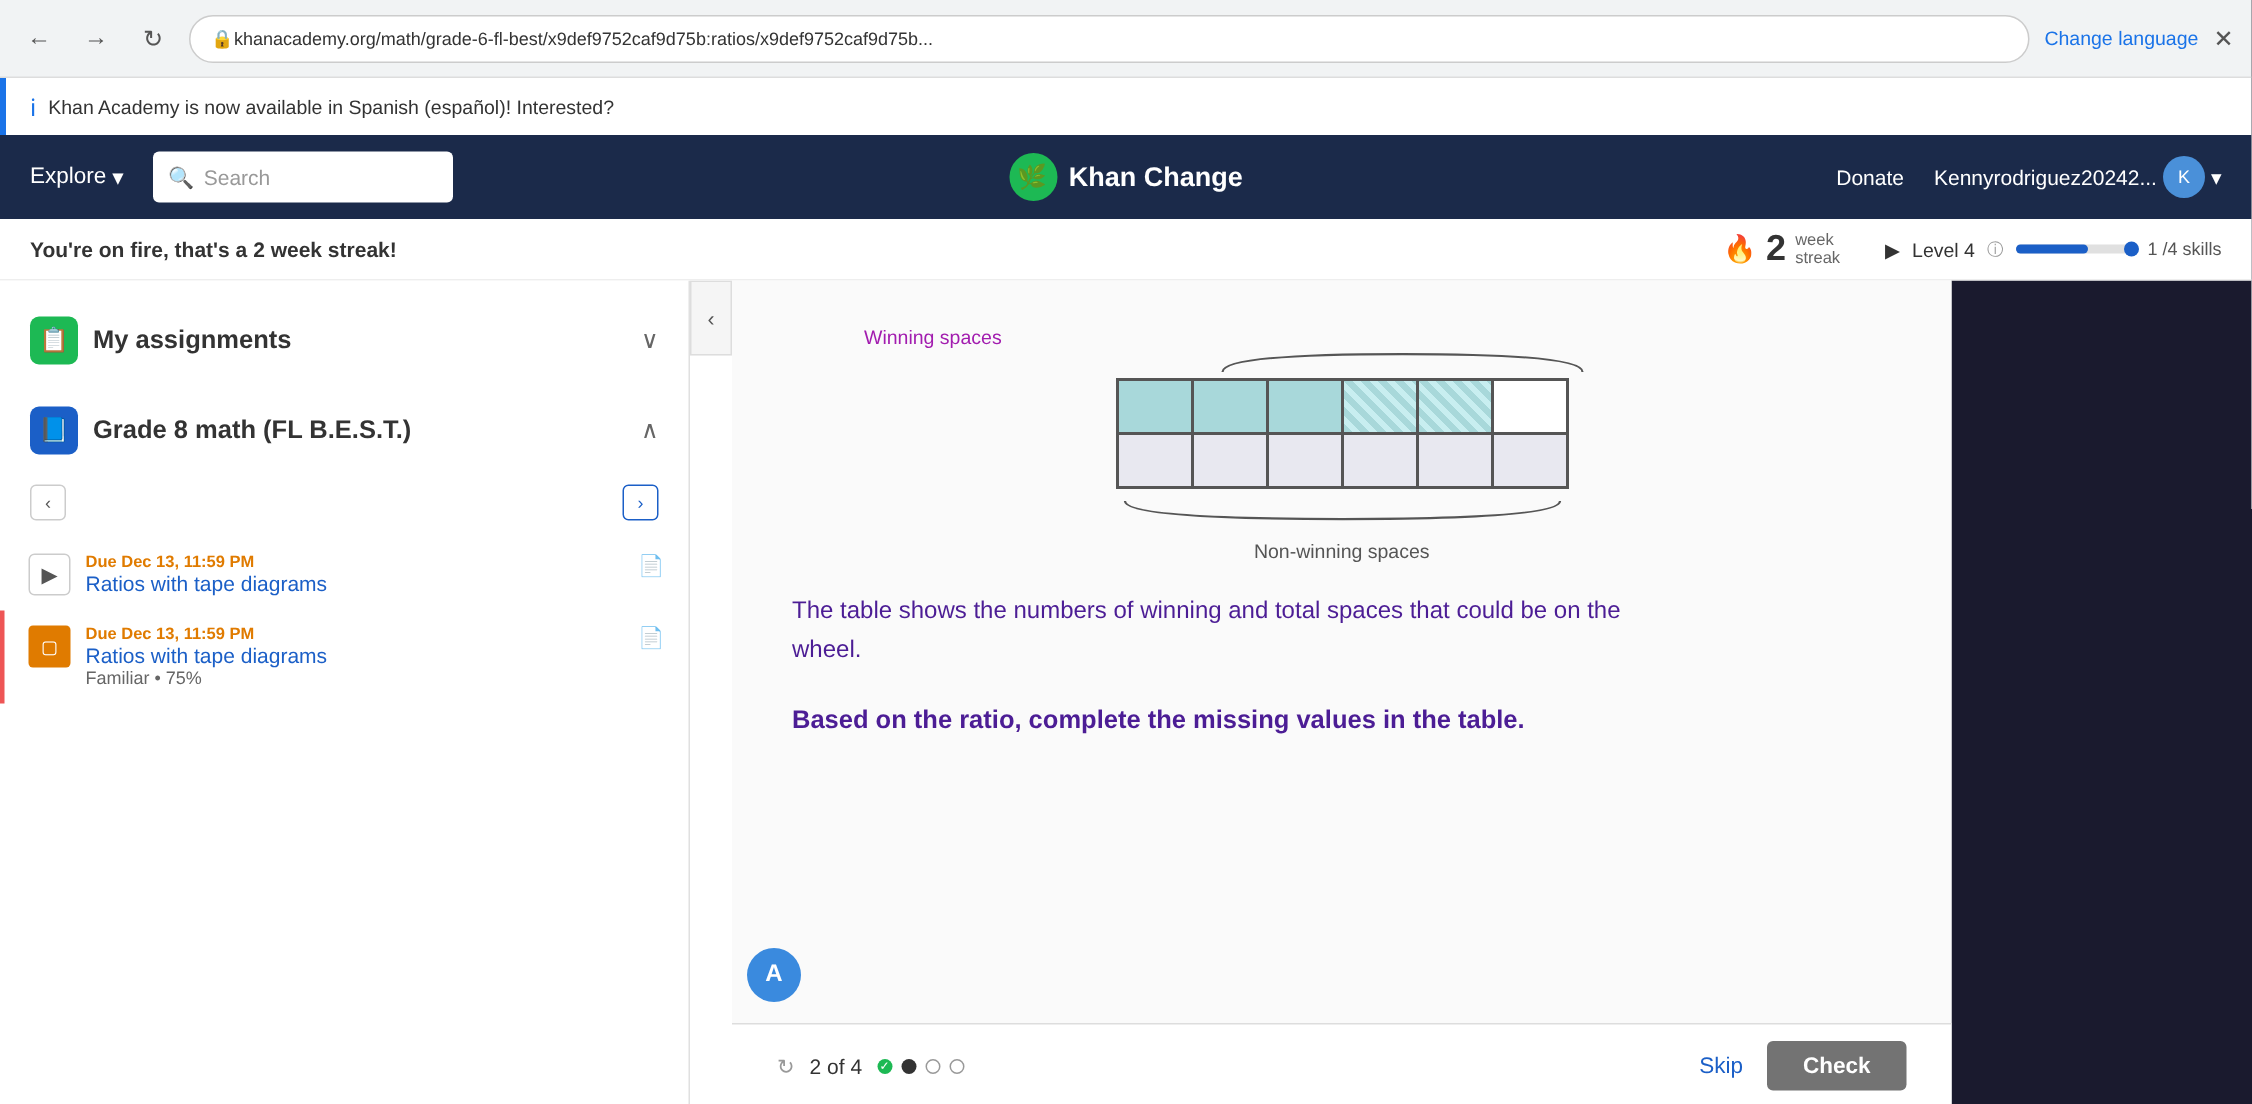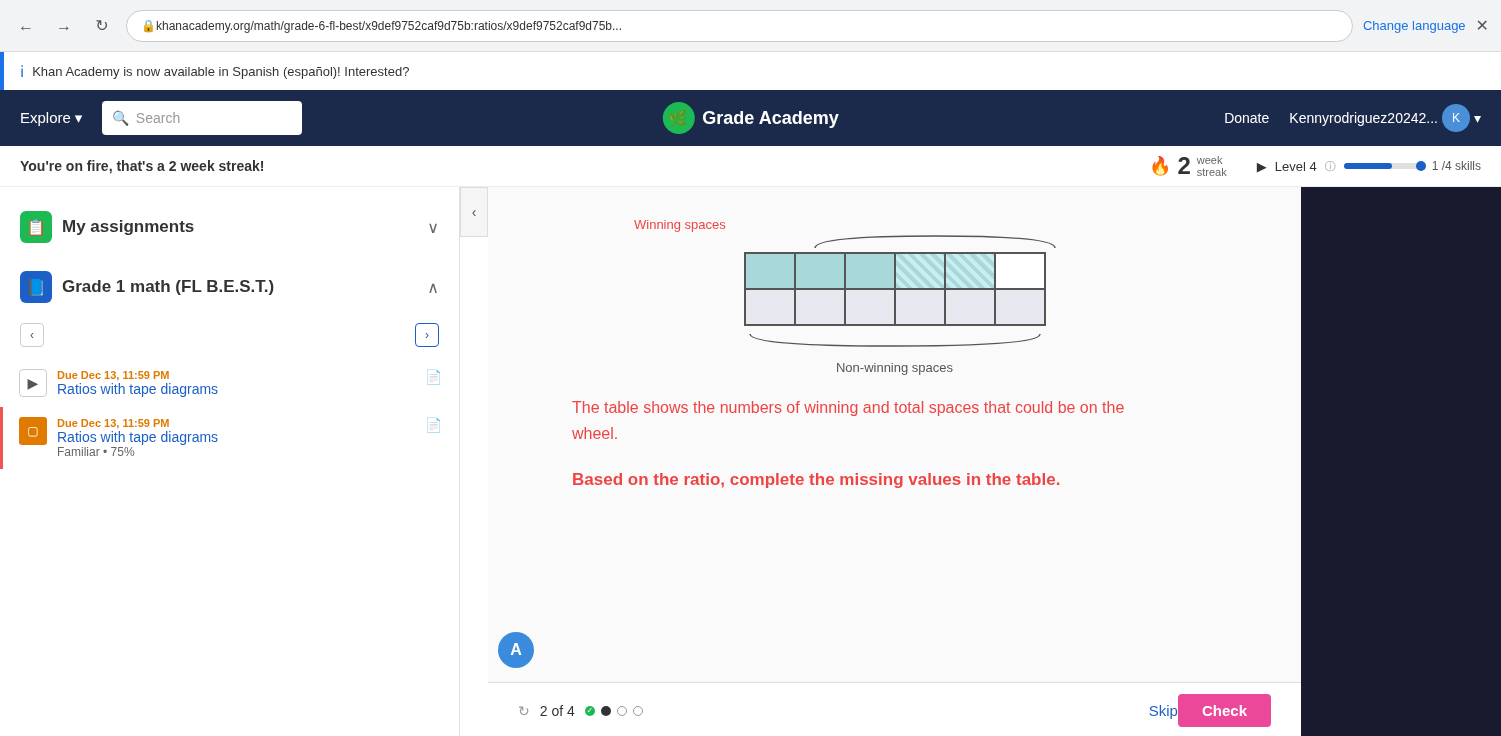--- a/index.html
+++ b/index.html
@@ -257,49 +257,49 @@
         #a8d8da 4px,
         #c8eef0 4px,
         #c8eef0 8px
       );
     }
     .cell-light { background: #e8e8f0; }
     .cell-white { background: white; }
 
     
     .problem-text {
-      font-size: 16px; color: #ef4444; line-height: 1.6;
-      max-width: 600px; margin-bottom: 20px; margin-left: 44px;
+      font-size: 16px; color: #4c1d95; line-height: 1.6;
+      max-width: 600px; margin-bottom: 20px;
     }
 
     
     .bottom-bar {
       position: absolute;
       bottom: 0; left: 0; right: 0;
       background: white;
       border-top: 1px solid #ddd;
       height: 56px;
       display: flex; align-items: center; justify-content: space-between;
       padding: 0 30px;
     }
     .progress-indicator {
       display: flex; align-items: center; gap: 10px; font-size: 14px; color: #333;
     }
     .progress-dots { display: flex; gap: 6px; align-items: center; }
     .dot { width: 10px; height: 10px; border-radius: 50%; }
     .dot-check { background: #1db954; display: flex; align-items: center; justify-content: center; color: white; font-size: 8px; }
     .dot-current { background: #333; }
     .dot-empty { background: transparent; border: 1.5px solid #999; }
-    .bottom-right { display: flex; align-items: center; }
+    .bottom-right { display: flex; align-items: center; gap: 16px; }
     .skip-btn {
       background: none; border: none; color: #1b5fc7;
       font-size: 15px; cursor: pointer; font-weight: 500;
     }
     .check-btn {
-      background: #ec4899; color: white; border: none;
+      background: #737373; color: white; border: none;
       padding: 8px 24px; border-radius: 4px; font-size: 15px;
       font-weight: 600; cursor: pointer;
     }
     .spinning-icon { font-size: 14px; color: #999; }
 
     
     .a-circle {
       width: 36px; height: 36px; border-radius: 50%;
       background: #3a8ade; color: white;
       display: flex; align-items: center; justify-content: center;
@@ -343,21 +343,21 @@
       <span>▾</span>
     </button>
     <div class="search-bar">
       <span>🔍</span>
       <span style="color:#999;">Search</span>
     </div>
     <div class="logo-area">
       <div class="logo-icon">
         <span>🌿</span>
       </div>
-      <span class="logo-text">Grade Academy</span>
+      <span class="logo-text">Khan Change</span>
     </div>
     <div class="nav-right">
       <button class="donate-btn">Donate</button>
       <div class="user-name">
         <span>Kennyrodriguez20242...</span>
         <div class="user-avatar">K</div>
         <span>▾</span>
       </div>
     </div>
   </div>
@@ -401,21 +401,21 @@
           <span class="chevron">∨</span>
         </div>
       </div>
 
       <div class="sidebar-section">
         <div class="sidebar-header">
           <div class="sidebar-header-left">
             <div class="sidebar-icon-box grade-icon">
               <span>📘</span>
             </div>
-            <span class="sidebar-title">Grade 1 math (FL B.E.S.T.)</span>
+            <span class="sidebar-title">Grade 8 math (FL B.E.S.T.)</span>
           </div>
           <span class="chevron">∧</span>
         </div>
       </div>
 
 
       <div class="lesson-row">
         <div class="lesson-nav">
           <button class="lesson-nav-btn">‹</button>
         </div>
@@ -442,21 +442,21 @@
         </div>
         <span class="assignment-report-icon">📄</span>
       </div>
     </div>
 
     <div class="panel-toggle">‹</div>
 
     <div class="content-area" style="position:relative;">
 
       <div class="diagram-container">
-        <div style="font-size:13px;color:#ef4444;margin-bottom:2px;align-self:flex-start;margin-left:106px;">Winning spaces</div>
+        <div style="font-size:13px;color:#a21caf;margin-bottom:2px;align-self:flex-start;margin-left:48px;">Winning spaces</div>
 
         <div style="display:flex;align-items:center;margin-bottom:2px;margin-left:80px;">
           <svg width="260" height="16">
             <path d="M10,14 Q10,2 130,2 Q250,2 250,14" fill="none" stroke="#555" stroke-width="1.5"></path>
           </svg>
         </div>
 
         <table class="table-diagram">
           <tbody>
               <tr>

